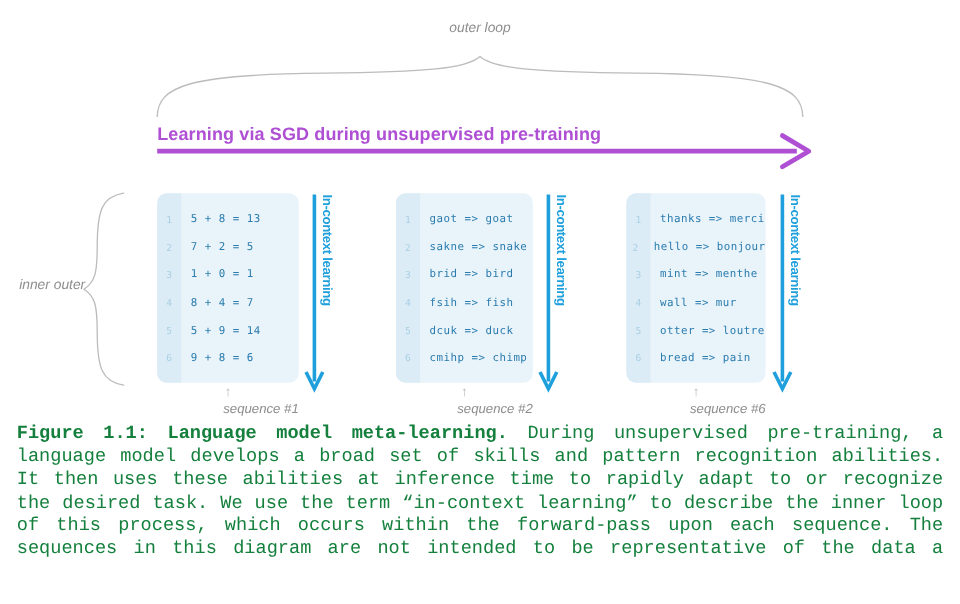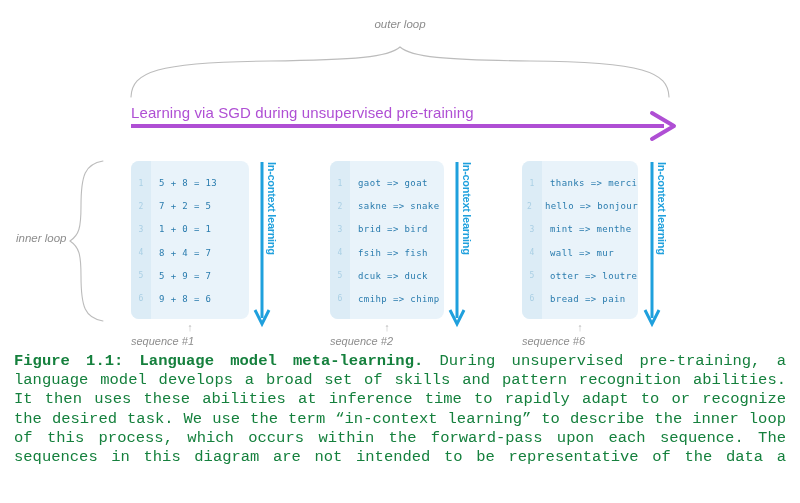--- a/index.html
+++ b/index.html
@@ -10,21 +10,21 @@
   .annot{position:absolute;font-style:italic;font-size:11.5px;color:#8d8d8d;}
   .outer-loop-label{left:360px;top:18px;width:80px;text-align:center;}
   .inner-loop-label{left:16px;top:232px;}
 
   
   .svgabs{position:absolute;}
   .outer-brace{left:128px;top:42px;}
   .inner-brace{left:62px;top:158px;}
   .sgd-arrow{left:128px;top:108px;}
 
-  .sgd-label{position:absolute;left:131px;top:104px;font-weight:400;font-size:15px;
+  .sgd-label{position:absolute;left:131px;top:104px;font-weight:700;font-size:15px;
              color:#af4fd4;letter-spacing:0.1px;}
 
   
   .panel{position:absolute;top:161px;height:158px;background:#e9f3fa;border-radius:8px;}
   .p1{left:131px;width:118px;}
   .p2{left:330px;width:114px;}
   .p3{left:522px;width:116px;}
   .strip{position:absolute;left:0;top:0;bottom:0;width:20px;background:#dcecf6;
          border-radius:8px 0 0 8px;}
   .rows{position:absolute;top:4px;bottom:2px;left:0;right:0;display:flex;
@@ -38,21 +38,21 @@
   
   .down-arrow{position:absolute;top:160px;}
   .a1{left:253px;} .a2{left:448px;} .a3{left:643px;}
   .vlabel{position:absolute;top:162px;writing-mode:vertical-rl;font-weight:700;
           font-size:11px;letter-spacing:-0.3px;color:#1fa0dd;white-space:nowrap;}
   .v1{left:266px;} .v2{left:461px;} .v3{left:656px;}
 
   
   .up-arrow{position:absolute;top:321px;text-align:center;color:#b8b8b8;font-size:11px;
             line-height:13px;}
-  .seq-label{position:absolute;top:335px;text-align:left;font-style:italic;
+  .seq-label{position:absolute;top:335px;text-align:right;font-style:italic;
              font-size:11px;color:#8d8d8d;}
   .u1,.s1{left:131px;width:118px;} .u2,.s2{left:330px;width:114px;} .u3,.s3{left:522px;width:116px;}
 
   
   .caption{position:absolute;left:14px;top:352px;width:772px;margin:0;
            font-family:Liberation Mono, monospace;font-size:15.5px;line-height:19.2px;
            color:#15803d;text-align:justify;}
   .caption b{font-weight:bold;}
 </style>
 </head>
@@ -64,21 +64,21 @@
   <svg class="svgabs outer-brace" width="550" height="60" viewBox="0 0 550 60">
     <path d="M 3,55 C 4,30 28,20 142,19 C 228,18 261,15 272,5 C 283,15 316,18 402,19 C 516,20 540,30 541,55" fill="none" stroke="#bcbcbc" stroke-width="1.1" stroke-linecap="round"></path>
   </svg>
 
   <div class="sgd-label">Learning via SGD during unsupervised pre-training</div>
   <svg class="svgabs sgd-arrow" width="552" height="36" viewBox="0 0 552 36">
     <line x1="3" y1="18" x2="536" y2="18" stroke="#af4fd4" stroke-width="4"></line>
     <polyline points="524,5 546,18 524,31" fill="none" stroke="#af4fd4" stroke-width="4" stroke-linecap="round" stroke-linejoin="round"></polyline>
   </svg>
 
-  <div class="annot inner-loop-label">inner loop</div>
+  <div class="annot inner-loop-label">inner outer</div>
   <svg class="svgabs inner-brace" width="46" height="168" viewBox="0 0 46 168">
     <path d="M 41,3 C 23,6 19,17 19,48 C 19,70 17,77 8,83 C 17,89 19,96 19,118 C 19,149 23,160 41,163" fill="none" stroke="#bcbcbc" stroke-width="1.1" stroke-linecap="round"></path>
   </svg>
 
   <div class="panel p1">
     <div class="strip"></div>
     <div class="rows">
       <div class="row">
         <span class="num">1</span>
         <span class="eq">5 + 8 = 13</span>
@@ -90,21 +90,21 @@
       <div class="row">
         <span class="num">3</span>
         <span class="eq">1 + 0 = 1</span>
       </div>
       <div class="row">
         <span class="num">4</span>
         <span class="eq">8 + 4 = 7</span>
       </div>
       <div class="row">
         <span class="num">5</span>
-        <span class="eq">5 + 9 = 7</span>
+        <span class="eq">5 + 9 = 14</span>
       </div>
       <div class="row">
         <span class="num">6</span>
         <span class="eq">9 + 8 = 6</span>
       </div>
     </div>
   </div>
   <svg class="down-arrow a1" width="18" height="170" viewBox="0 0 18 170">
     <line x1="9" y1="2" x2="9" y2="158" stroke="#1fa0dd" stroke-width="3"></line>
     <polyline points="2,150 9,164 16,150" fill="none" stroke="#1fa0dd" stroke-width="3"></polyline>

